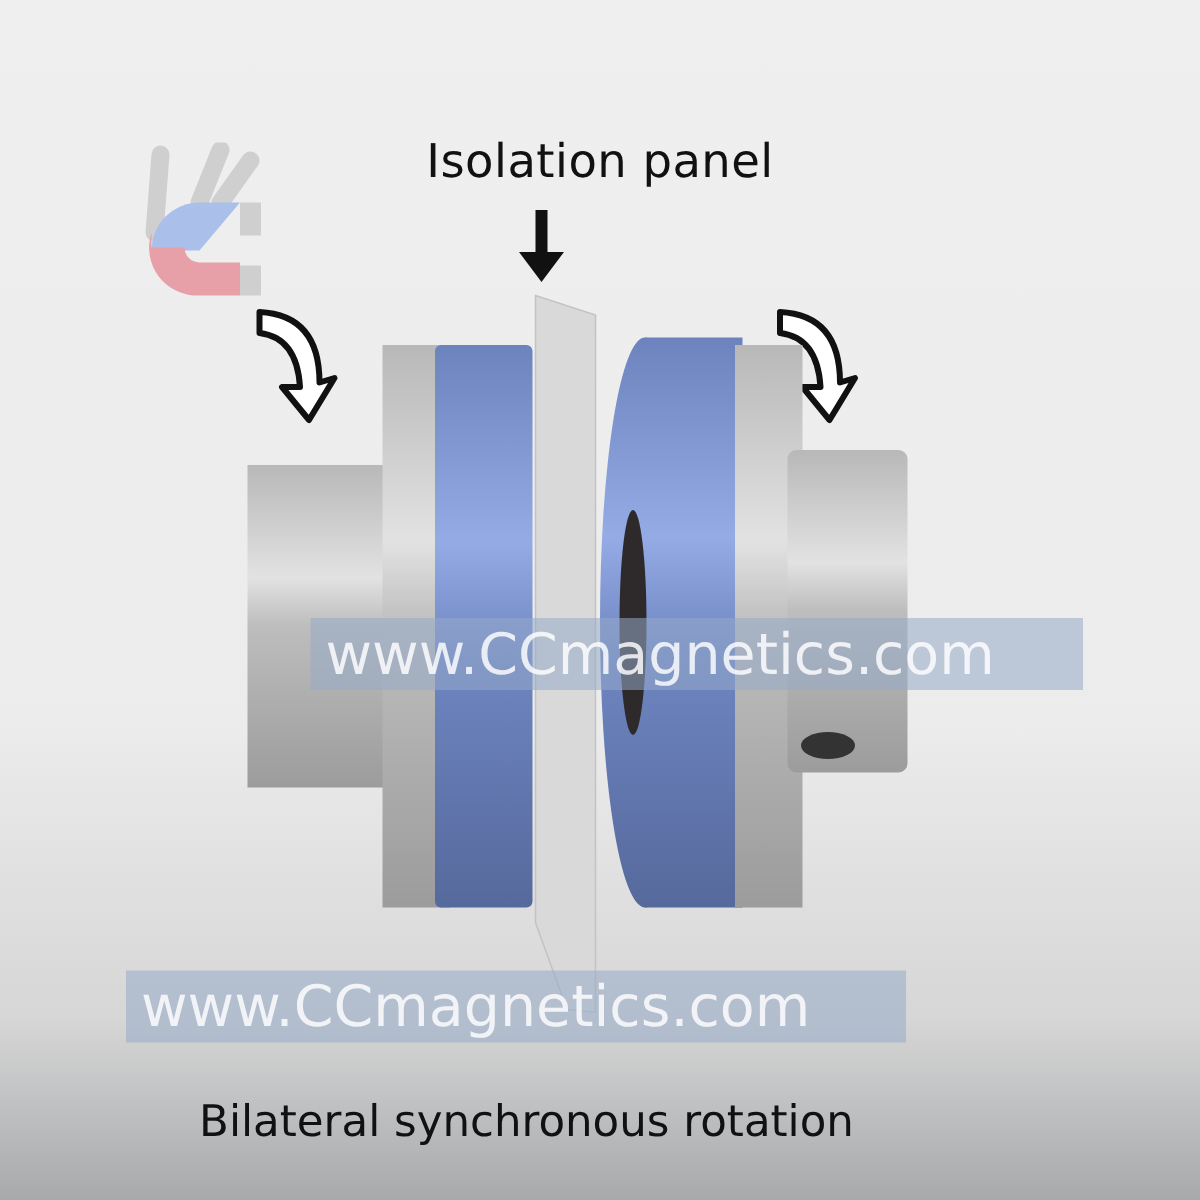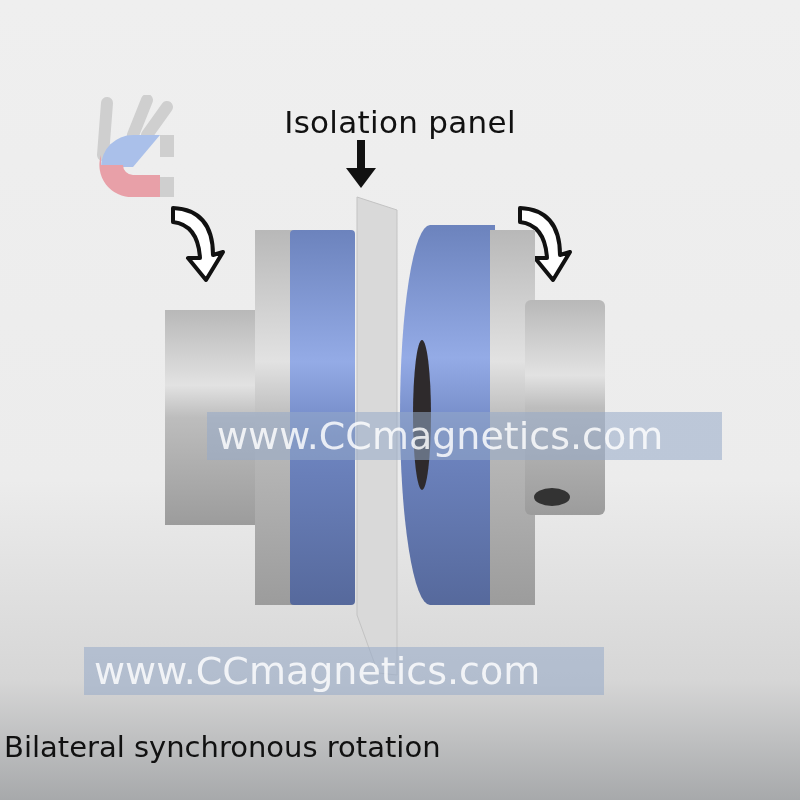--- a/index.html
+++ b/index.html
@@ -1,21 +1,21 @@
 <!DOCTYPE html>
 <html><head>
 <meta charset="utf-8">
 <style>
   html,body{margin:0;padding:0;}
   body{width:800px;height:800px;overflow:hidden;position:relative;
     background:linear-gradient(180deg,#efefef 0%,#ececec 60%,#d6d6d6 85%,#a7a9ab 100%);
     font-family:"DejaVu Sans",sans-serif;}
   .abs{position:absolute;}
-  .title{left:0;width:800px;top:104px;text-align:center;font-size:31px;color:#111;letter-spacing:0.3px;}
-  .caption{left:4px;width:672px;top:730px;font-size:29px;color:#111;}
+  .title{left:0;width:800px;top:90px;text-align:center;font-size:31px;color:#111;letter-spacing:0.3px;}
+  .caption{left:15px;width:672px;top:730px;text-align:center;font-size:29px;color:#111;}
   .wm{background:rgba(150,170,200,0.55);color:rgba(255,255,255,0.82);font-size:38px;
       line-height:48px;white-space:nowrap;overflow:hidden;padding-left:10px;margin-top:40px;}
 </style>
 </head>
 <body>
 
 <svg class="abs" style="left:95px;top:95px" width="100" height="125">
   <path d="M8 60 L12 8 M38 40 L52 5 M52 40 L72 12" stroke="#cfcfcf" stroke-width="12" stroke-linecap="round" fill="none"></path>
   <path d="M65 40 L38 40 A32 32 0 0 0 6 72 L38 72 A2 2 0 0 1 38 72 Z" fill="#aac0ea"></path>
   <path d="M6 60 A32 32 0 0 0 38 102 L65 102 L65 80 L38 80 A10 10 0 0 1 28 70 L6 70 Z" fill="#e8a0a8"></path>

